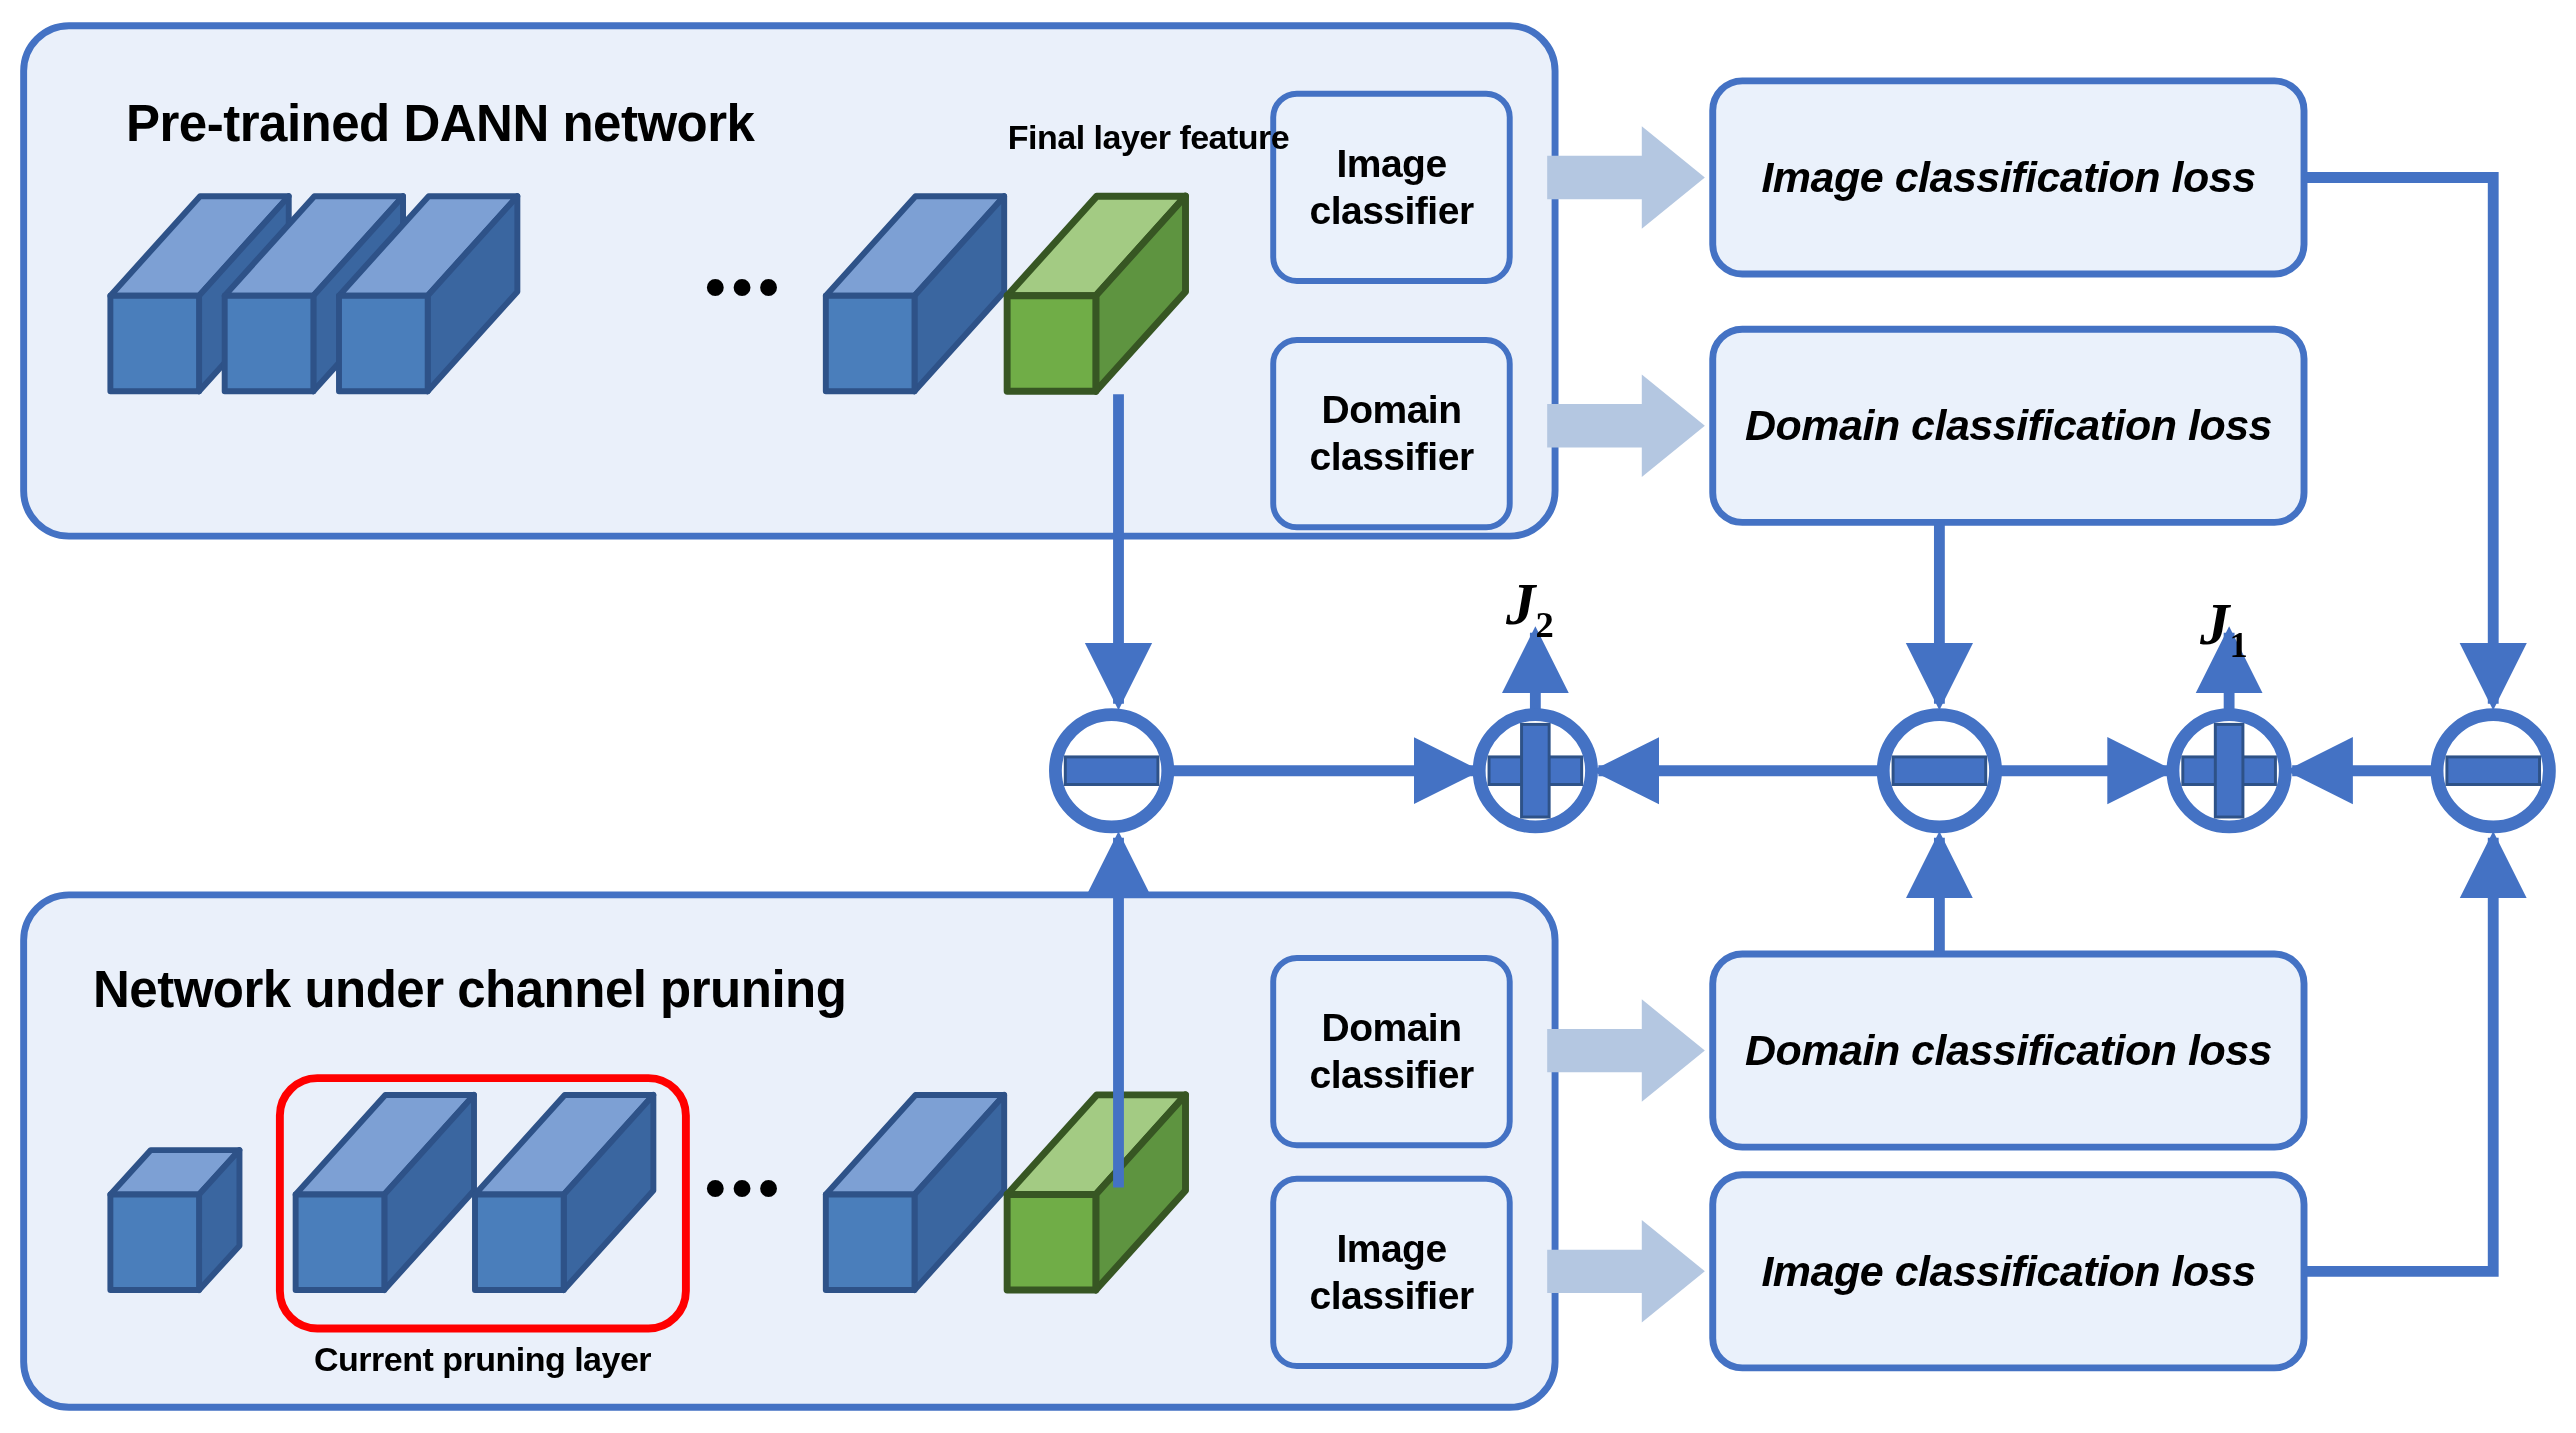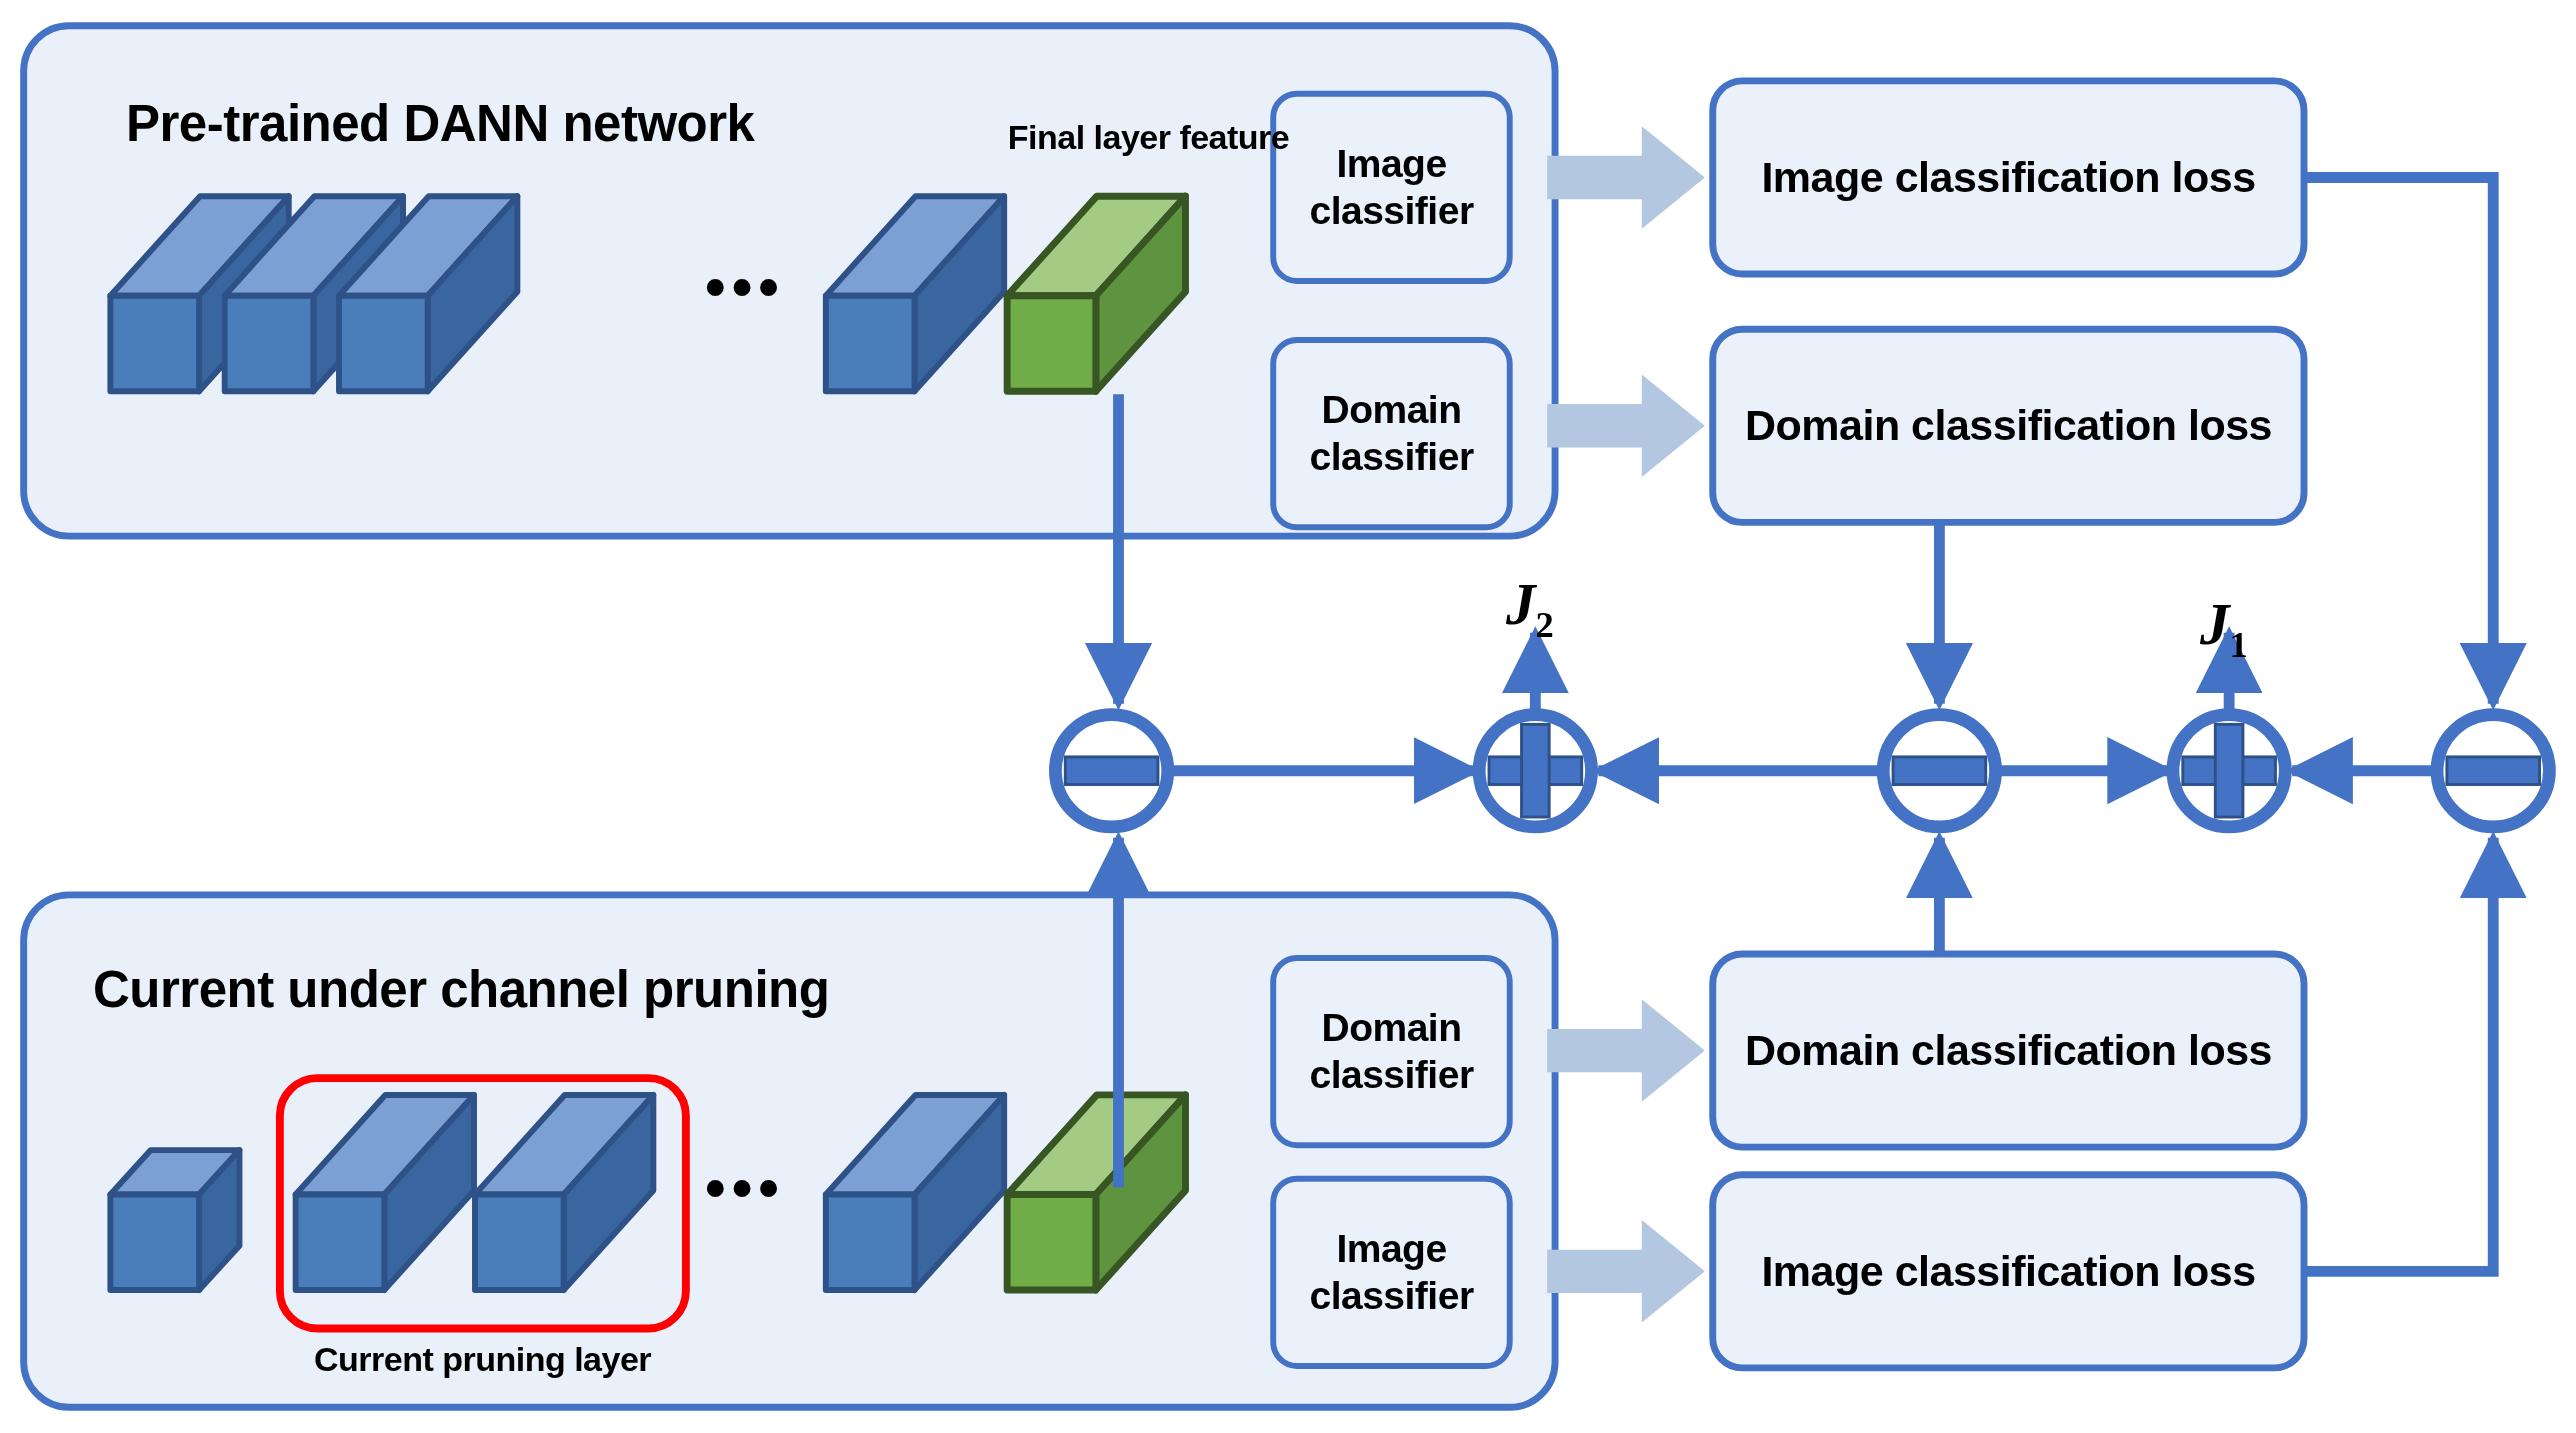--- a/index.html
+++ b/index.html
@@ -14,21 +14,21 @@
     font-family:"Liberation Sans", sans-serif;
     font-weight:bold;
     color:#000000;
     white-space:nowrap;
     line-height:1.12;
     letter-spacing:-0.5px;
   }
   .panel-title{font-size:51px;}
   .small-cap{font-size:34px;text-align:center;}
   .cls-lbl{font-size:39px;text-align:right;line-height:1.18;}
-  .loss-lbl{font-size:43px;text-align:center;}
+  .loss-lbl{font-size:43px;text-align:center;font-style:italic;}
   .jlbl{
     font-family:"Liberation Serif", serif;
     font-style:italic;
     font-weight:bold;
     font-size:59px;
     color:#000000;
   }
   .jlbl sub{font-size:0.62em;font-style:normal;}
   .center-box{
     position:absolute;display:flex;align-items:center;justify-content:center;
@@ -186,21 +186,21 @@
     </g>
 
     <g>
       <circle cx="2530" cy="782" r="57" fill="#ffffff" stroke="#4472c4" stroke-width="13"></circle>
       <rect x="2483" y="768" width="94" height="28" fill="#4472c4" stroke="#2e5288" stroke-width="3"></rect>
     </g>
   </svg>
 
   <div class="lbl panel-title" style="left:126px;top:95px;">Pre-trained DANN network</div>
 
-  <div class="lbl panel-title" style="left:93px;top:961px;">Current under channel pruning</div>
+  <div class="lbl panel-title" style="left:93px;top:961px;">Network under channel pruning</div>
 
   <div class="lbl small-cap center-box" style="left:1047px;top:94px;width:203px;height:87px;flex-direction:column;">Final layer feature</div>
 
   <div class="lbl small-cap" style="left:254px;top:1340px;width:457px;">Current pruning layer</div>
 
   <div class="lbl" style="left:705px;top:254px;font-size:59px;letter-spacing:6px;">•••</div>
   <div class="lbl" style="left:705px;top:1155px;font-size:59px;letter-spacing:6px;">•••</div>
 
   <div class="center-box" style="left:1273px;top:94px;width:237px;height:187px;flex-direction:column;">
     <span class="lbl cls-lbl" style="position:static;">Image</span>

